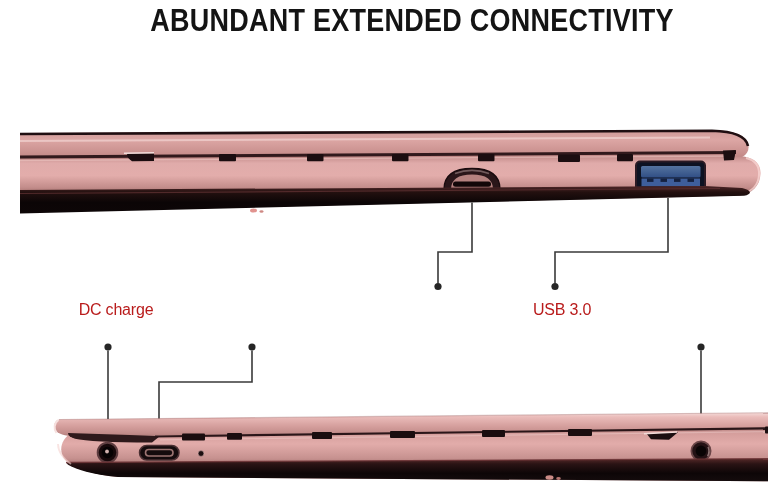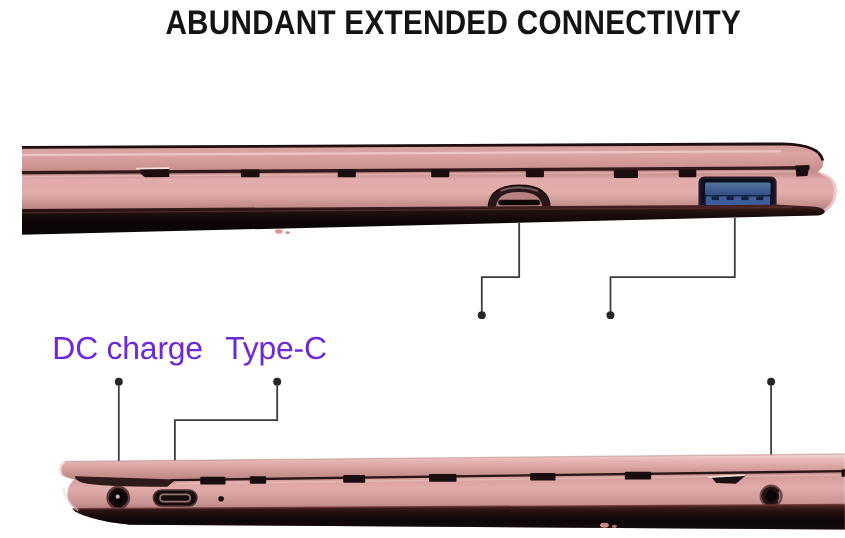--- a/index.html
+++ b/index.html
@@ -12,21 +12,21 @@
     position:absolute;left:392px;top:3px;transform:translateX(-50%);
     white-space:nowrap;
   }
   .title{
     display:inline-block;
     font-size:31px;font-weight:bold;color:#141414;letter-spacing:.3px;
     transform:scaleX(.87);transform-origin:center top;
   }
   .port-label{
     position:absolute;top:301px;transform:translateX(-50%);
-    font-size:29px;color:#6d28d9;letter-spacing:-.2px;white-space:nowrap;
+    font-size:16px;color:#b91c1c;letter-spacing:-.2px;white-space:nowrap;
   }
   .port-label.low{top:303px;}
   svg{position:absolute;left:0;top:0;}
 </style>
 </head>
 <body>
 
 <div class="canvas">
 
   <svg width="768" height="489" viewBox="0 0 768 489">
@@ -191,15 +191,15 @@
       <ellipse cx="529.5" cy="477.5" rx="4" ry="2.2" fill="#e09a94" opacity=".9"></ellipse>
       <ellipse cx="538.5" cy="478.5" rx="2.3" ry="1.4" fill="#d08883" opacity=".85"></ellipse>
     </g>
   </svg>
 
   <div class="title-wrap">
     <span class="title">ABUNDANT EXTENDED CONNECTIVITY</span>
   </div>
 
   <div class="port-label" style="left:96px">DC charge</div>
-  <div class="port-label" style="left:231px">Type-C</div>
+  <div class="port-label" style="left:542px">USB 3.0</div>
 
 </div>
 
 </body></html>

